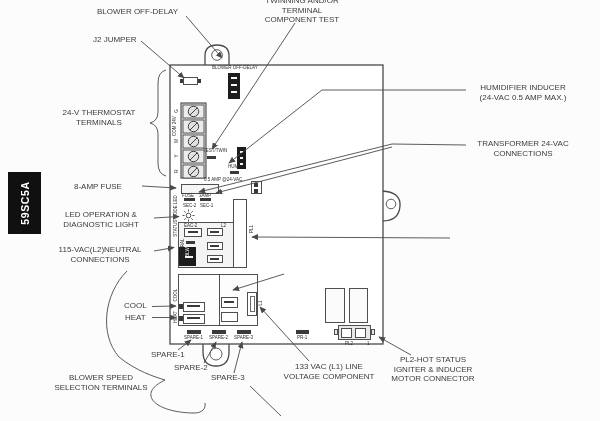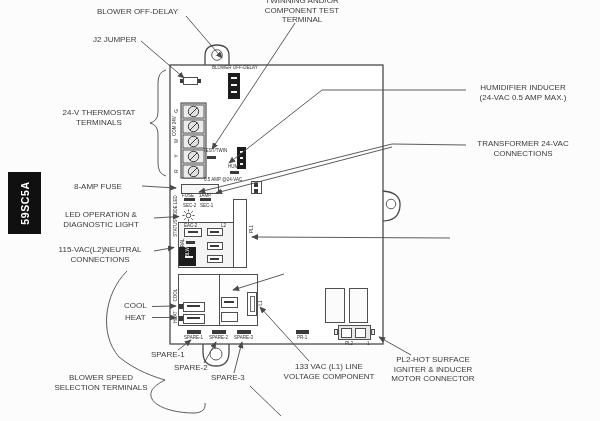--- a/index.html
+++ b/index.html
@@ -188,22 +188,22 @@
   <div class="t" style="left:345px;top:340.5px">PL2</div>
   <div class="t" style="left:367px;top:340.5px">1</div>
 
   <div class="model">
     <span>59SC5A</span>
   </div>
 
   <div class="callout left" style="left:97px;top:7px">BLOWER OFF-DELAY</div>
   <div class="callout" style="left:247px;top:-4px;width:110px">
     <div>TWINNING AND/OR</div>
+    <div>TERMINAL</div>
     <div>COMPONENT TEST</div>
-    <div>TERMINAL</div>
   </div>
   <div class="callout left" style="left:93px;top:35px">J2 JUMPER</div>
   <div class="callout" style="left:44px;top:108px;width:110px">
     <div>24-V THERMOSTAT</div>
     <div>TERMINALS</div>
   </div>
   <div class="callout" style="left:463px;top:83px;width:120px">
     <div>HUMIDIFIER INDUCER</div>
     <div>(24-VAC 0.5 AMP MAX.)</div>
   </div>
@@ -231,21 +231,21 @@
   <div class="callout left" style="left:211px;top:373px">SPARE-3</div>
   <div class="callout" style="left:41px;top:373px;width:120px">
     <div>BLOWER SPEED</div>
     <div>SELECTION TERMINALS</div>
   </div>
   <div class="callout" style="left:277px;top:362px;width:104px">
     <div>133 VAC (L1) LINE</div>
     <div>VOLTAGE COMPONENT</div>
   </div>
   <div class="callout" style="left:381px;top:355px;width:104px">
-    <div>PL2-HOT SURFACE</div>
+    <div>PL2-HOT STATUS</div>
     <div>IGNITER &amp; INDUCER</div>
     <div>MOTOR CONNECTOR</div>
   </div>
 
   <svg class="layer lines" viewBox="0 0 600 421">
     <defs>
       <marker id="ah" markerWidth="8" markerHeight="7" refX="6.2" refY="3" orient="auto" markerUnits="userSpaceOnUse">
         <path d="M0,0 L7,3 L0,6 z" fill="#4a4a4a"></path>
       </marker>
     </defs>

